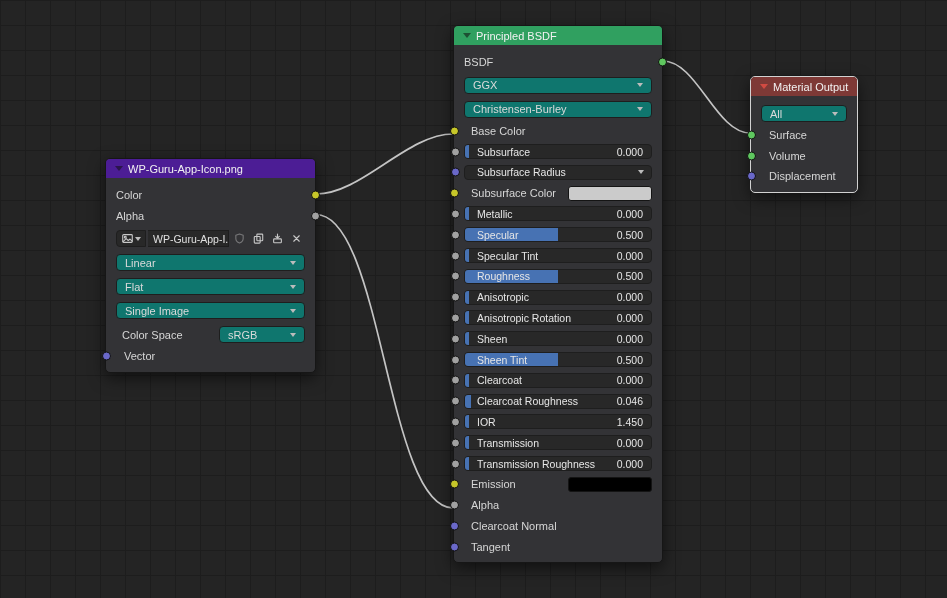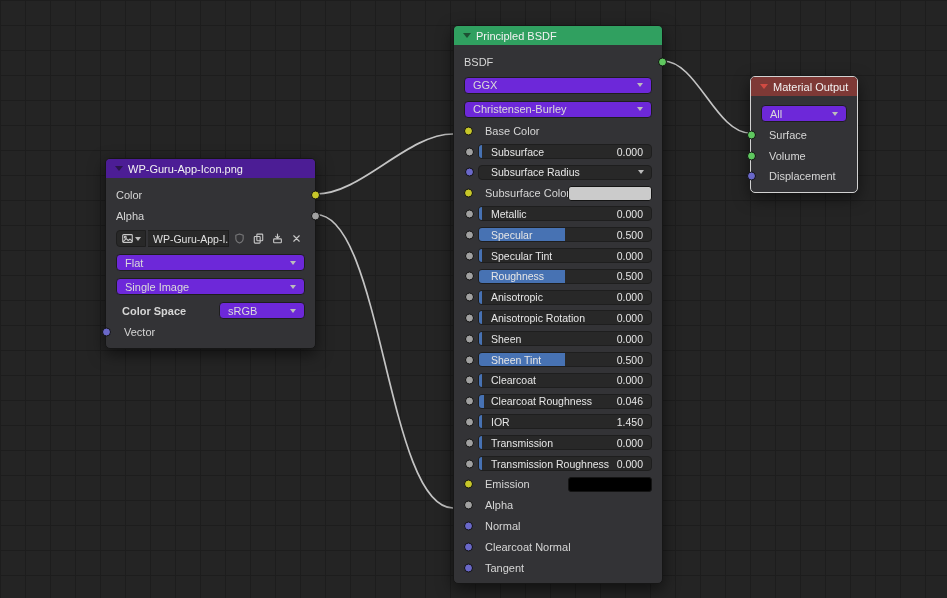--- a/index.html
+++ b/index.html
@@ -51,21 +51,21 @@
 
   .socket {
     position: absolute; width: 9px; height: 9px; border-radius: 50%;
     border: 1px solid #111; top: 50%; transform: translateY(-50%);
   }
   .socket.in  { left: -14.5px; }
   .socket.out { right: -14.5px; }
 
   .dd {
     position: relative; height: 17px; margin: 7px 10px 0;
-    background: #6d28d9; border: 1px solid #1e1e1e; border-radius: 4px;
+    background: #0f766e; border: 1px solid #1e1e1e; border-radius: 4px;
     display: flex; align-items: center; padding: 0 8px;
     font-size: 11px; color: #dadada; white-space: nowrap; overflow: hidden;
   }
   .dd .chev { margin-left: auto; }
   .chev {
     width: 0; height: 0; flex: 0 0 auto;
     border-left: 3.5px solid transparent; border-right: 3.5px solid transparent;
     border-top: 4px solid #bcbcbc;
   }
 
@@ -83,24 +83,24 @@
   }
   .iconbtn {
     width: 17px; height: 17px; background: transparent; border: none;
     display: flex; align-items: center; justify-content: center; flex: 0 0 auto;
   }
   .iconbtn.dim { opacity: .45; }
   .icon-stroke { stroke: #c8c8c8; fill: none; stroke-width: 1.2; stroke-linecap: round; stroke-linejoin: round; }
 
   .csrow { display: flex; align-items: center; height: 17px; margin: 7px 10px 0;
            font-size: 11px; color: #d6d6d6; }
-  .csrow .cslabel { flex: 0 0 103px; padding-left: 6px; font-weight: bold; }
+  .csrow .cslabel { flex: 0 0 103px; padding-left: 6px; }
   .csrow .dd { flex: 1; margin: 0; }
 
-  .prows { margin-top: 4px; padding-left: 14px; }
+  .prows { margin-top: 4px; }
   .prow { position: relative; height: 15px; margin: 5.8px 10px 0; font-size: 10.5px; color: #e6e6e6; }
   .prow.slider, .prow.dropdown { background: #282828; border: 1px solid #1e1e1e; border-radius: 4px; }
   .prow .fill { position: absolute; left: 0; top: 0; bottom: 0; border-radius: 3px 0 0 3px; background: #4772b3; }
   .prow .lbl { position: absolute; left: 12px; top: 50%; transform: translateY(-50%); z-index: 1; }
   .prow .val { position: absolute; right: 8px; top: 50%; transform: translateY(-50%); z-index: 1; }
   .prow .plabel { position: absolute; left: 7px; top: 50%; transform: translateY(-50%); font-size: 11px; color: #d6d6d6; }
   .prow.dropdown .chev { position: absolute; right: 7px; top: 50%; transform: translateY(-50%); }
   .prow .swatch { position: absolute; right: 0; top: 0; width: 84px; height: 15px;
                   border-radius: 3px; border: 1px solid #141414; }
 
@@ -163,20 +163,24 @@
           </svg>
         </span>
         <span class="iconbtn">
           <svg width="11" height="11" viewBox="0 0 12 12">
             <path class="icon-stroke" d="M3 3 L9 9 M9 3 L3 9"></path>
           </svg>
         </span>
       </div>
 
       <div class="dd">
+        <span>Linear</span>
+        <span class="chev"></span>
+      </div>
+      <div class="dd">
         <span>Flat</span>
         <span class="chev"></span>
       </div>
       <div class="dd">
         <span>Single Image</span>
         <span class="chev"></span>
       </div>
 
       <div class="csrow">
         <span class="cslabel">Color Space</span>
@@ -317,24 +321,20 @@
             <span class="socket in" style="background: rgb(199, 199, 41);"></span>
             <span class="plabel">Emission</span>
             <span class="swatch" style="background: rgb(0, 0, 0);"></span>
           </div>
           <div class="prow plain">
             <span class="socket in" style="background: rgb(161, 161, 161);"></span>
             <span class="plabel">Alpha</span>
           </div>
           <div class="prow plain">
             <span class="socket in" style="background: rgb(106, 104, 201);"></span>
-            <span class="plabel">Normal</span>
-          </div>
-          <div class="prow plain">
-            <span class="socket in" style="background: rgb(106, 104, 201);"></span>
             <span class="plabel">Clearcoat Normal</span>
           </div>
           <div class="prow plain">
             <span class="socket in" style="background: rgb(106, 104, 201);"></span>
             <span class="plabel">Tangent</span>
           </div>
         </div>
     </div>
   </div>
 

